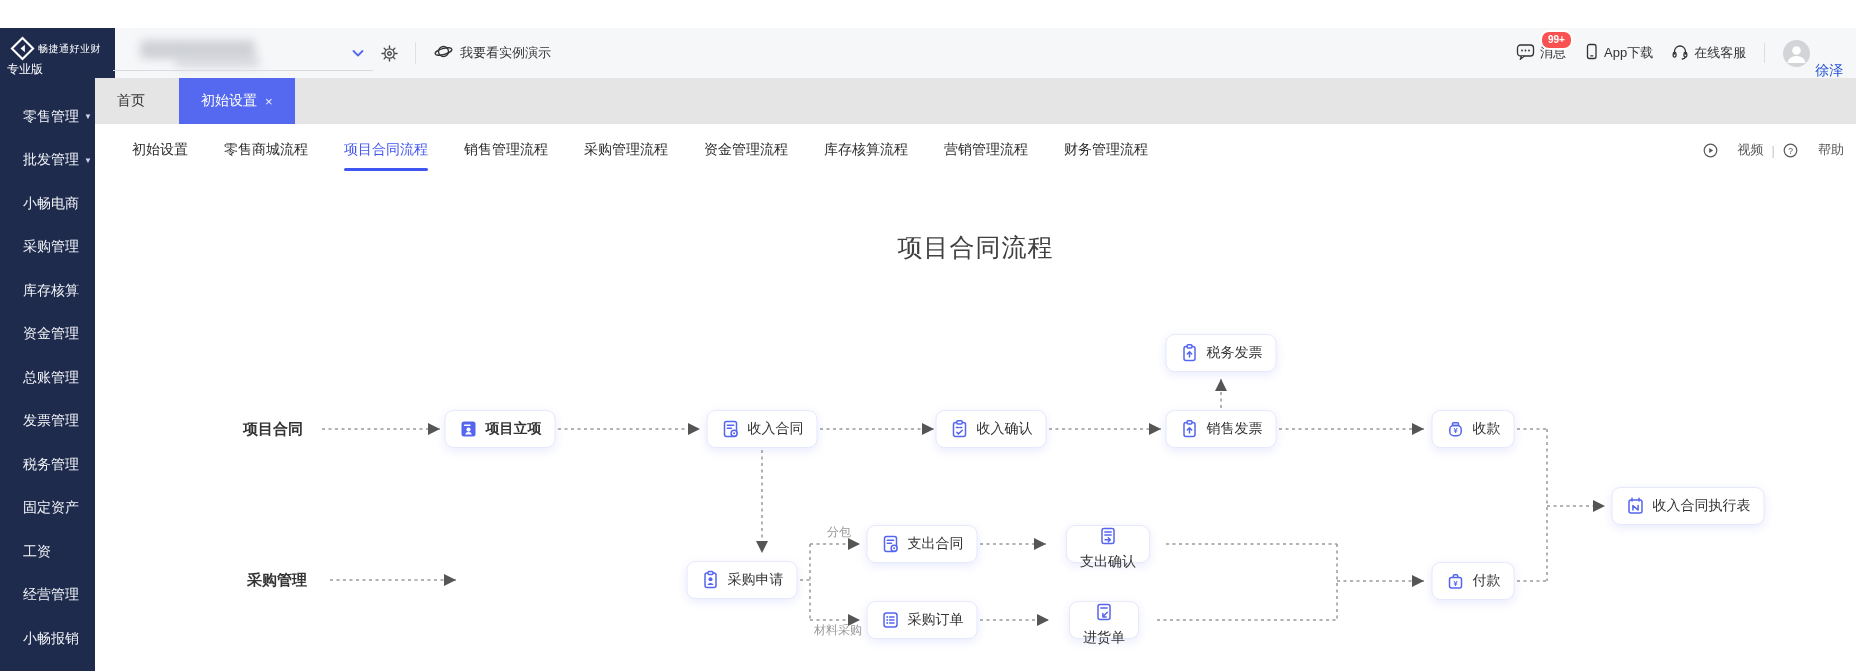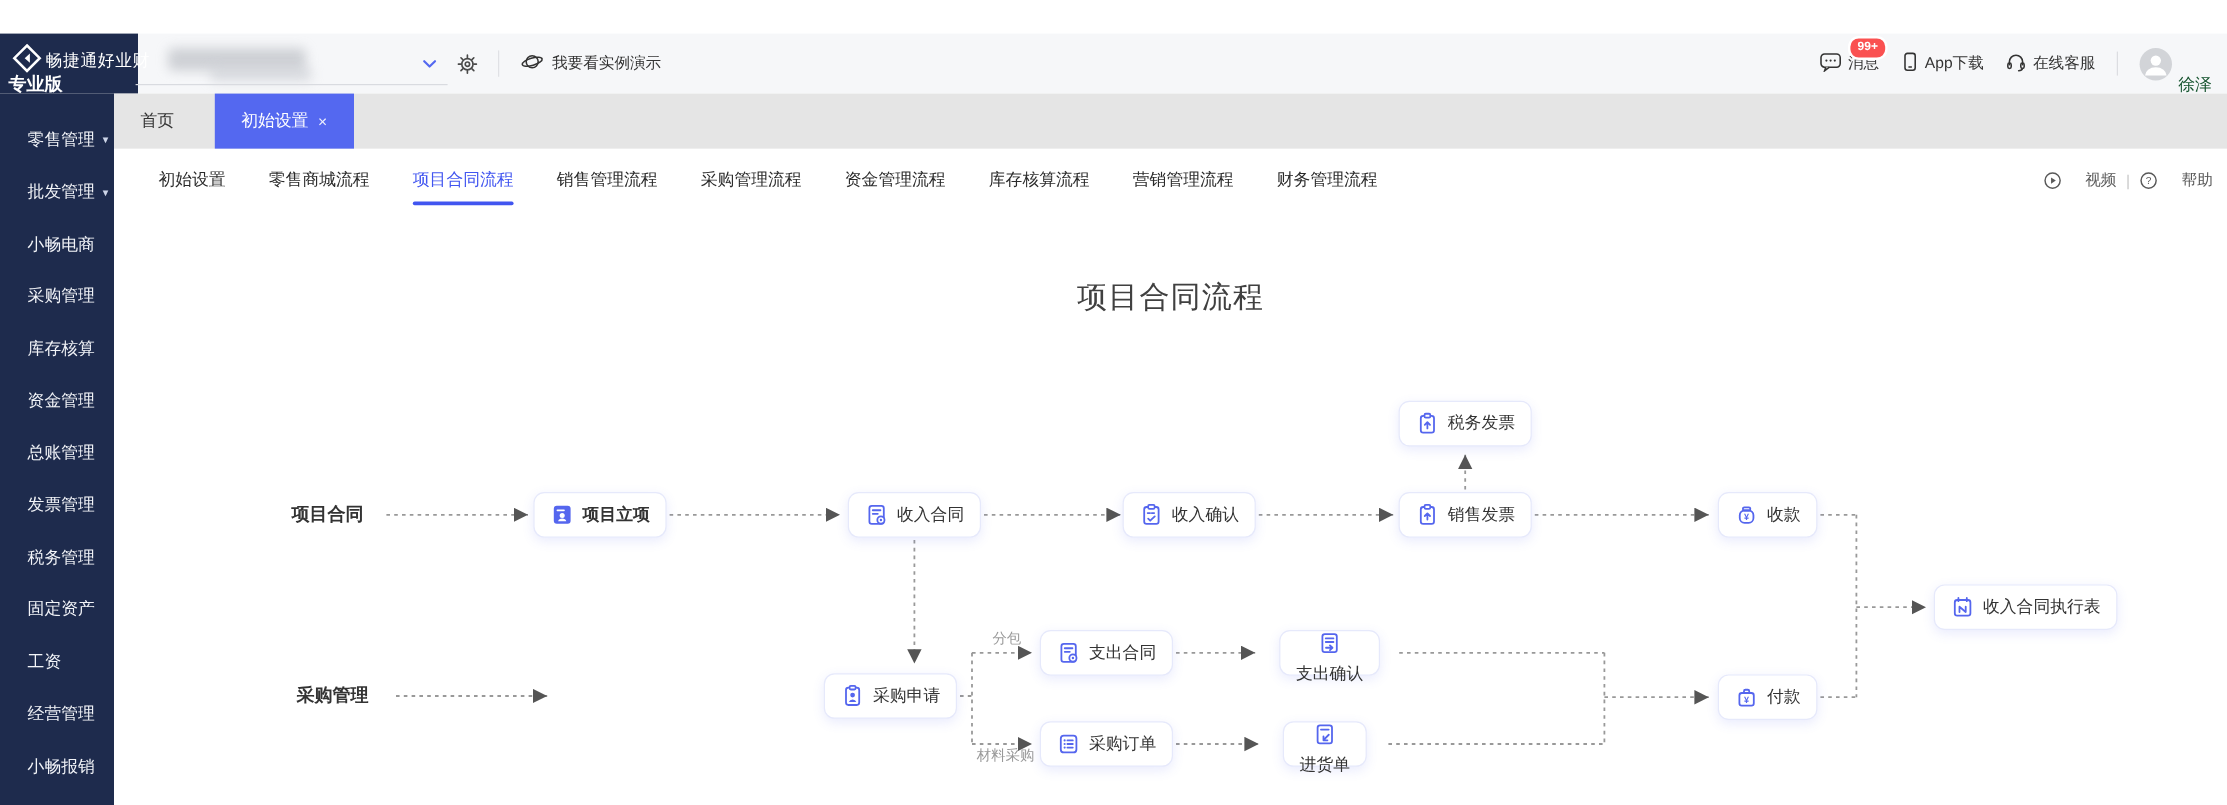--- a/index.html
+++ b/index.html
@@ -4,35 +4,35 @@
 <style>
   html,body{margin:0;padding:0;background:#fff;}
   *{box-sizing:border-box;font-family:"Liberation Sans","DejaVu Sans",sans-serif;}
   .screen{position:relative;width:1856px;height:671px;background:#fff;overflow:hidden;}
 
   
   .top-white{position:absolute;left:0;top:0;width:1856px;height:28px;background:#fff;}
   .header{position:absolute;left:0;top:28px;width:1856px;height:50px;background:#f6f7f9;}
   .header-left{position:absolute;left:0;top:0;width:115px;height:50px;background:#1e2b4d;color:#fff;}
   .brand-logo{position:absolute;left:10px;top:8px;}
-  .brand-name{position:absolute;left:38px;top:14px;font-size:14px;color:#fff;white-space:nowrap;letter-spacing:.5px;}
-  .brand-edition{position:absolute;left:7px;top:33px;font-size:15px;color:#fff;font-weight:bold;}
+  .brand-name{position:absolute;left:38px;top:14px;font-size:10px;color:#fff;white-space:nowrap;letter-spacing:.5px;}
+  .brand-edition{position:absolute;left:7px;top:33px;font-size:12px;color:#fff;}
   .company-blur{position:absolute;left:140px;top:12px;width:115px;height:19px;background:#b9bcc2;border-radius:4px;filter:blur(5px);opacity:.65;}
   .company-blur2{position:absolute;left:175px;top:28px;width:85px;height:12px;background:#c9ccd2;border-radius:4px;filter:blur(5px);opacity:.6;}
   .company-underline{position:absolute;left:113px;top:42px;width:260px;height:1px;background:#d9dbe0;}
   .chevron{position:absolute;left:350px;top:17px;}
   .gear{position:absolute;left:381px;top:17px;cursor:pointer;}
   .hdr-divider{position:absolute;left:415px;top:14px;width:1px;height:22px;background:#e0e1e5;}
   .demo-link{position:absolute;left:434px;top:0;height:50px;display:flex;align-items:center;gap:7px;font-size:13px;color:#333;cursor:pointer;}
   .header-right{position:absolute;left:1516px;top:0;height:50px;display:flex;align-items:center;gap:18px;font-size:13px;color:#333;}
   .hgrp{display:flex;align-items:center;gap:5px;position:relative;cursor:pointer;white-space:nowrap;}
   .badge{position:absolute;top:-13px;left:24px;background:#fa5151;color:#fff;font-size:10px;line-height:1;padding:3px 6px;border-radius:9px;border:2px solid #fff;font-weight:700;}
   .vdiv{width:1px;height:20px;background:#dcdde1;}
   .avatar{width:27px;height:27px;border-radius:50%;background:#d2d4d8;overflow:hidden;flex:none;}
-  .uname{font-size:14px;color:#14532d;white-space:nowrap;margin-top:36px;}
+  .uname{font-size:14px;color:#1d4ed8;white-space:nowrap;margin-top:36px;}
 
   
   .tabstrip{position:absolute;left:95px;top:78px;width:1762px;height:46px;background:#e5e5e5;display:flex;align-items:stretch;}
   .wtab{display:flex;align-items:center;justify-content:center;padding:0 22px;font-size:14px;color:#333;cursor:pointer;}
   .wtab.active{background:#5468f0;color:#fff;gap:8px;margin-left:12px;}
   .wtab .close{font-size:13px;opacity:.9;}
 
   
   .sidebar{position:absolute;left:0;top:78px;width:95px;height:593px;background:#1e2b4d;padding-top:17px;}
   .side-item{height:43.5px;display:flex;align-items:center;padding-left:23px;color:#f2f4f8;font-size:14px;font-weight:500;cursor:pointer;white-space:nowrap;}

